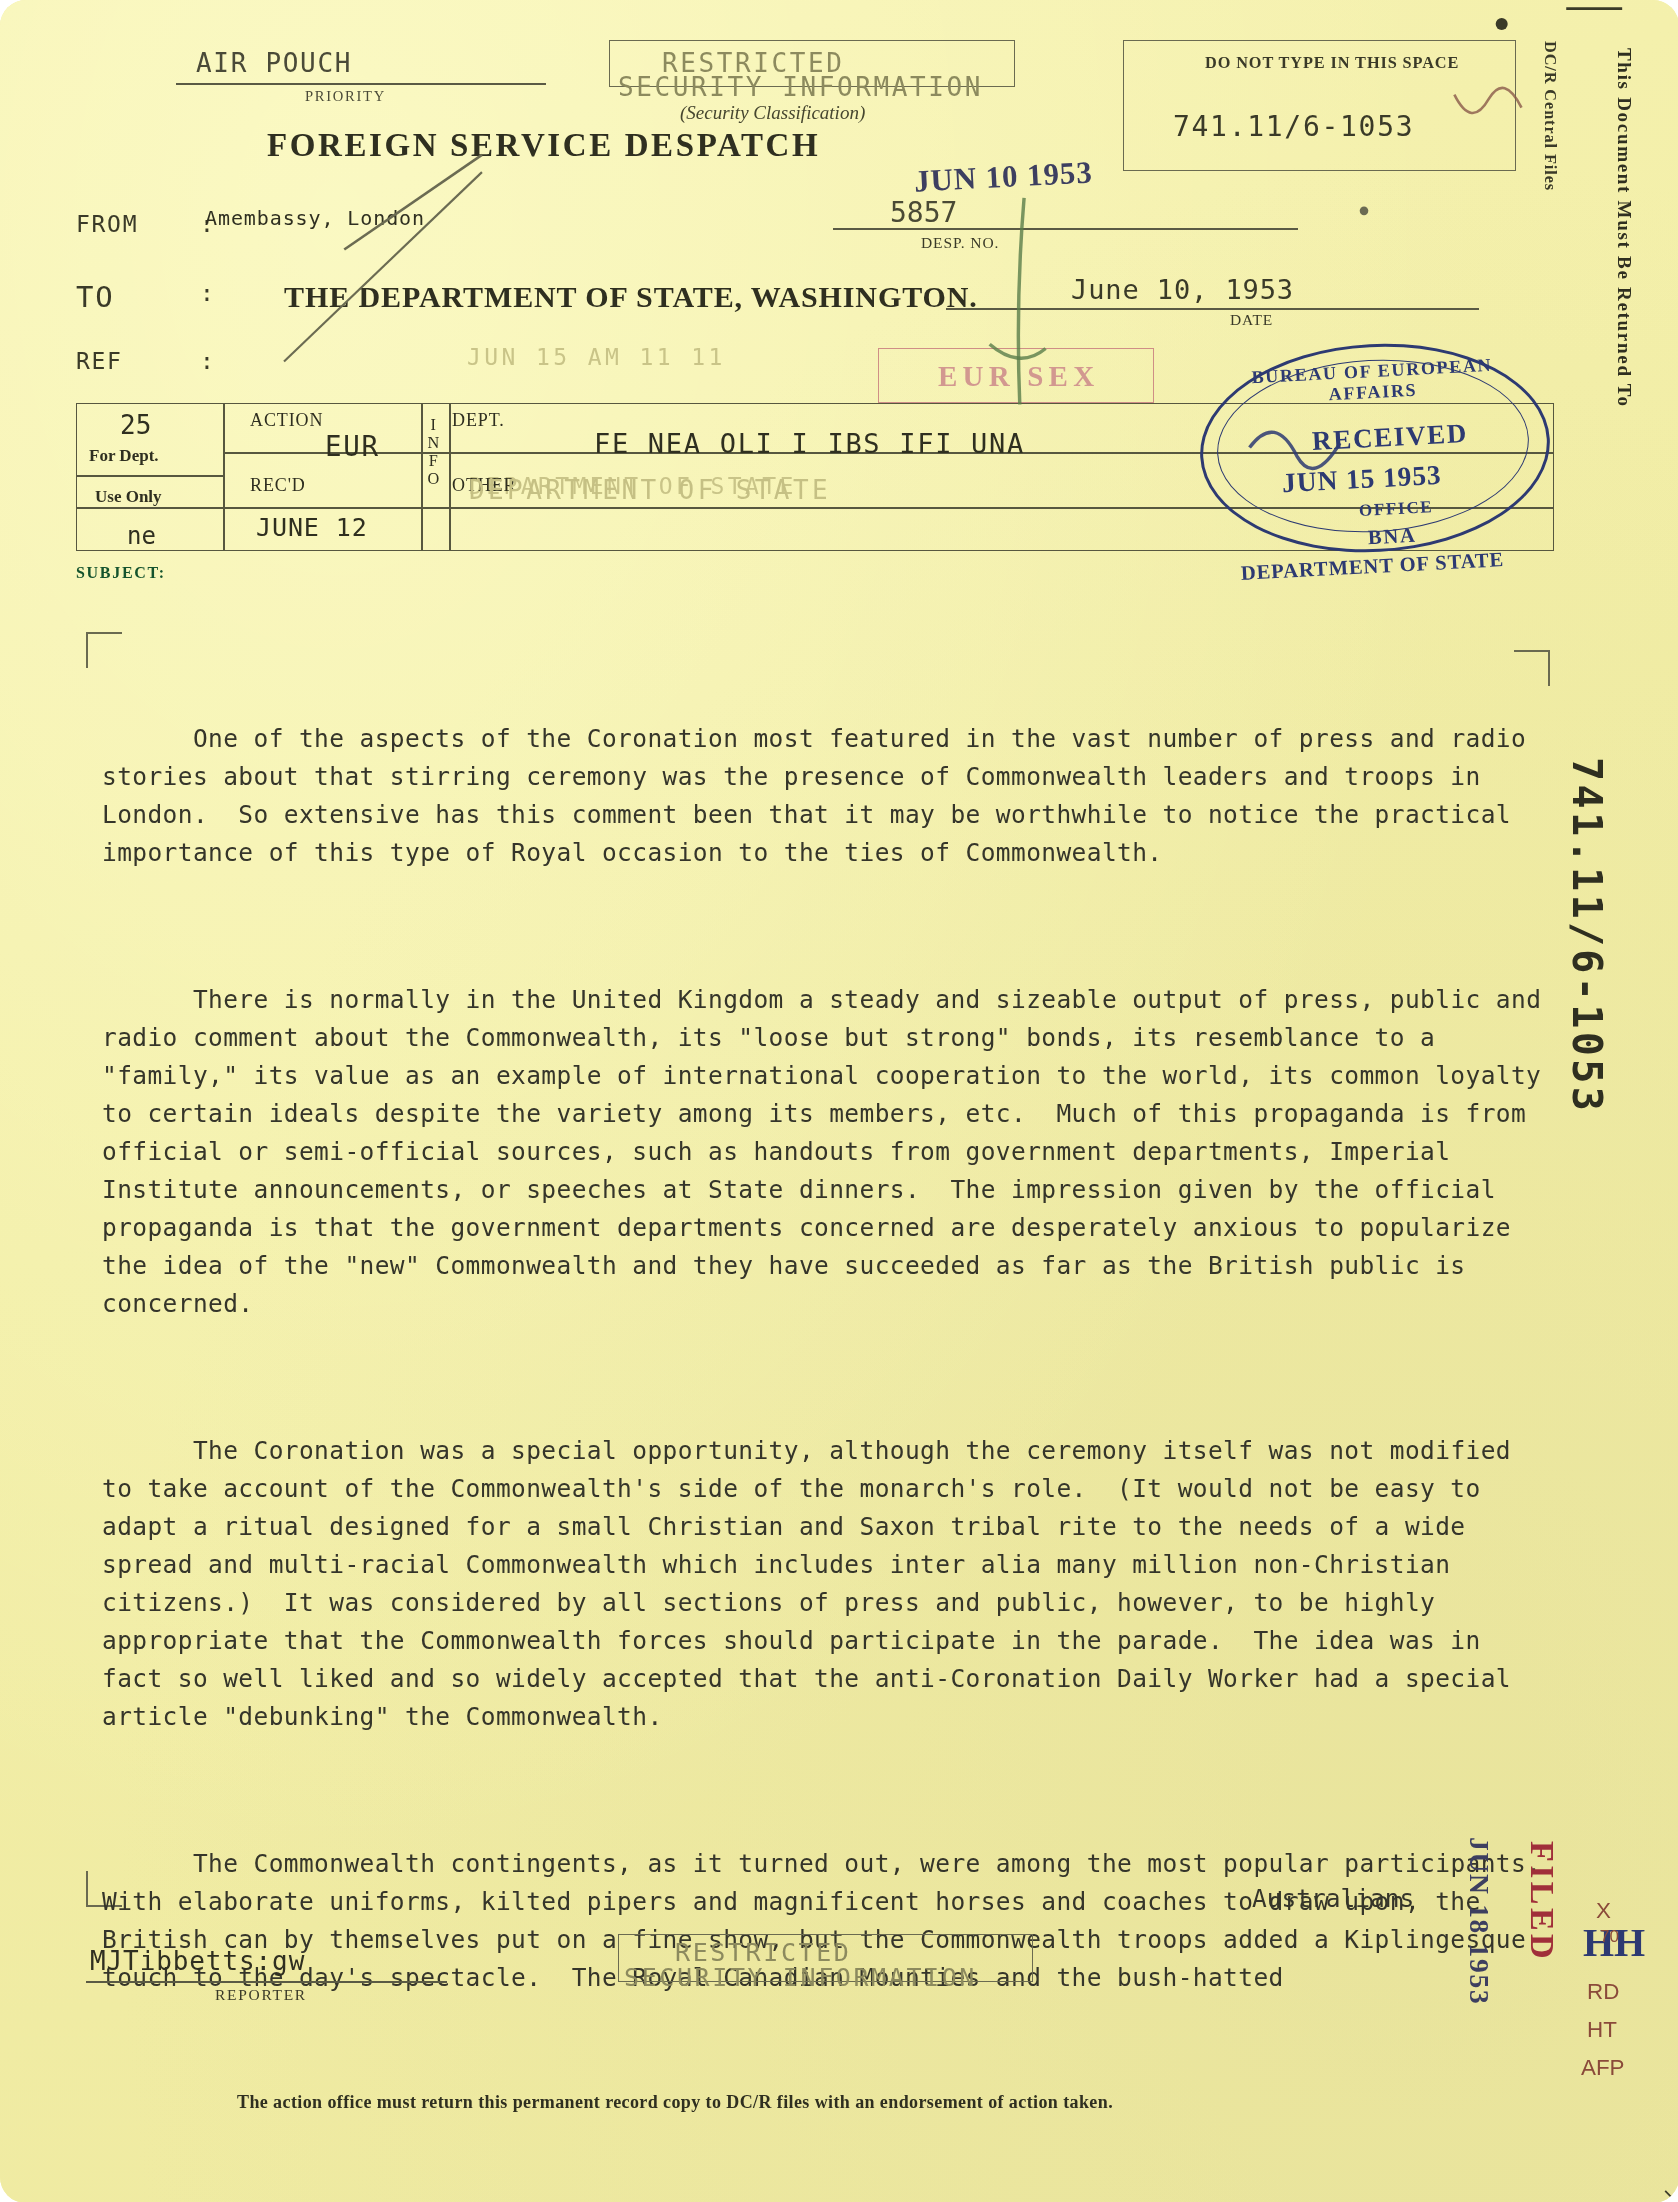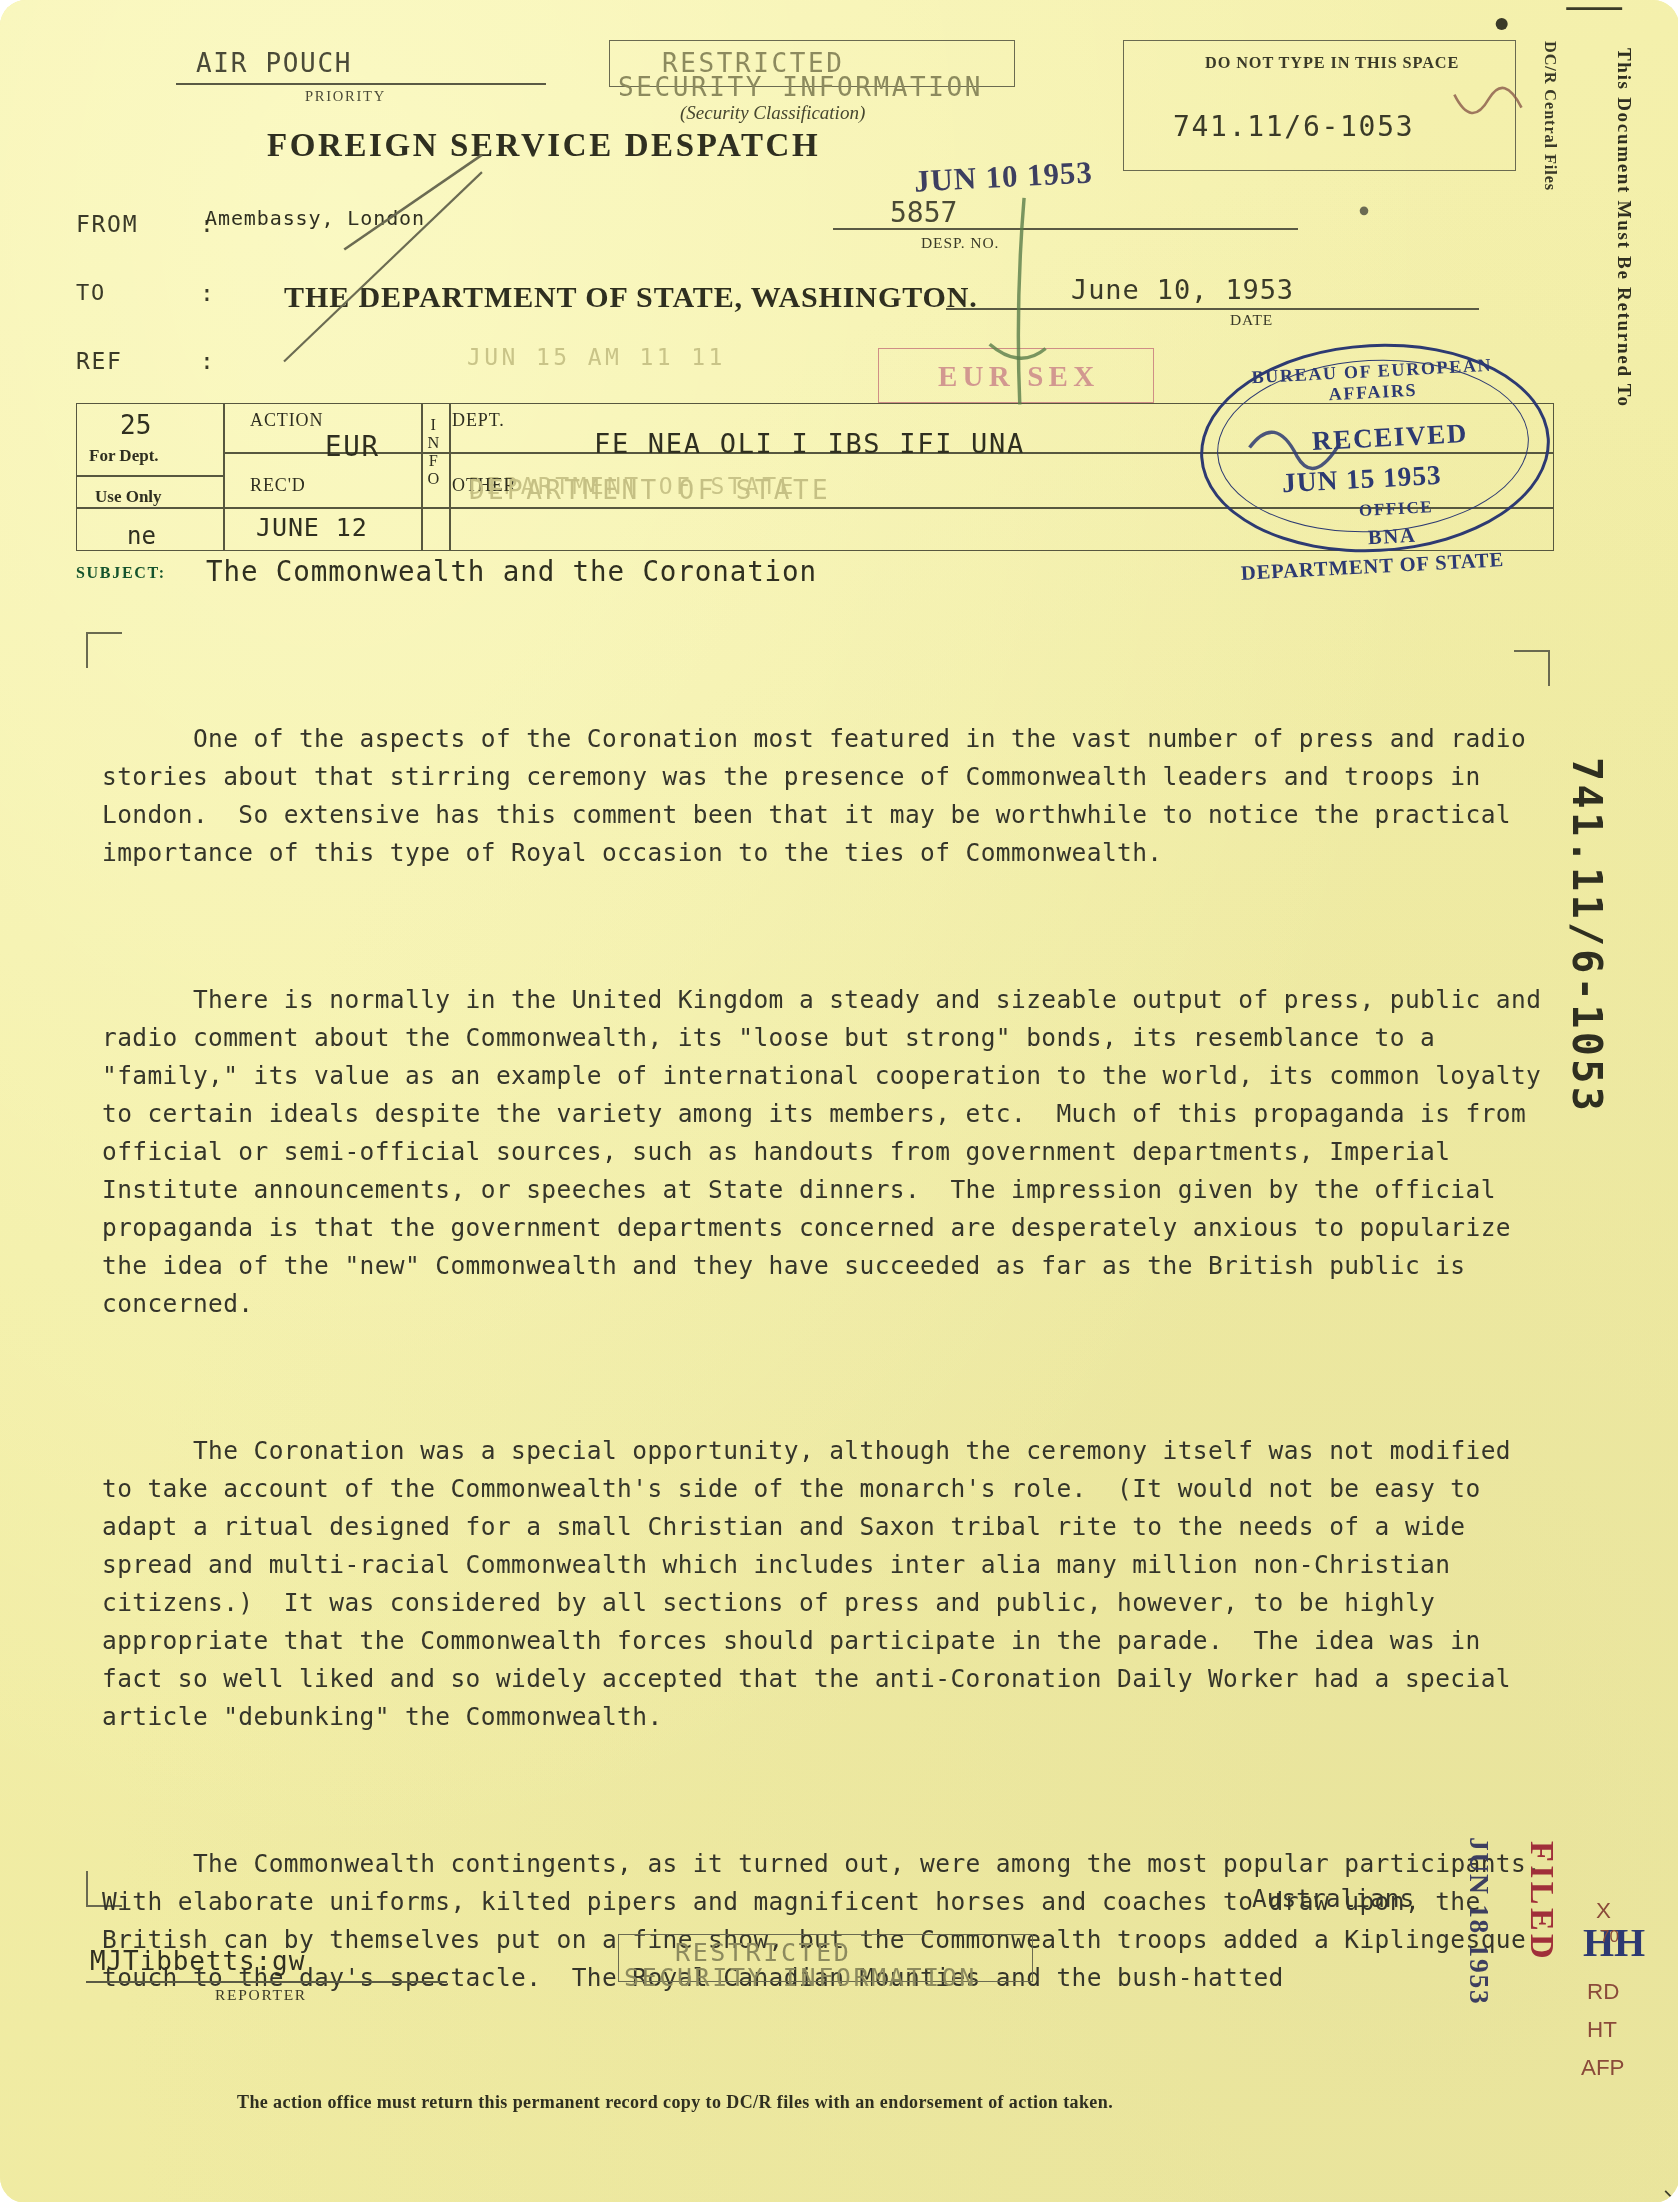--- a/index.html
+++ b/index.html
@@ -115,21 +115,21 @@
     font-size: 19px;
     letter-spacing: 1.7px;
     color: #2f2f20;
     writing-mode: vertical-rl;
     font-weight: bold;
   }
 
   
   #lbl-from { left: 76px; top: 211px; font-size: 23px; letter-spacing:1.7px; color:#3a3a28;}
   #val-from { left: 205px; top: 206px; font-size: 20px; letter-spacing:0.9px; color:#2f2f20;}
-  #lbl-to { left: 76px; top: 280px; font-size: 22px; letter-spacing:1.7px; color:#3a3a28;}
+  #lbl-to { left: 76px; top: 280px; font-size: 29px; letter-spacing:1.7px; color:#3a3a28;}
   #val-to { left: 284px; top: 280px; font-size: 30px; letter-spacing:0.9px; font-weight:bold; color:#2f2f20;}
   #lbl-ref { left: 76px; top: 348px; font-size: 23px; letter-spacing:1.7px; color:#3a3a28;}
   #colon-from { left: 200px; top: 211px; font-size:23px; color:#3a3a28;}
   #colon-to { left: 200px; top: 280px; font-size:23px; color:#3a3a28;}
   #colon-ref { left: 200px; top: 348px; font-size:23px; color:#3a3a28;}
 
   #desp-rule {
     left: 833px; top: 228px;
     width: 465px; height: 1.7px;
     background: #5a5a44;
@@ -463,21 +463,20 @@
   <div class="abs" id="received-stamp"></div>
   <div class="abs" id="received-stamp-inner"></div>
   <div class="abs serif" id="stamp-top-text">BUREAU OF EUROPEAN AFFAIRS</div>
   <div class="abs serif" id="stamp-received">RECEIVED</div>
   <div class="abs serif" id="stamp-date">JUN 15 1953</div>
   <div class="abs serif" id="stamp-office">OFFICE</div>
   <div class="abs serif" id="stamp-bna">BNA</div>
   <div class="abs serif" id="stamp-bottom-text">DEPARTMENT OF STATE</div>
 
   <div class="abs serif" id="lbl-subject">SUBJECT:</div>
-  <div class="abs mono" id="val-subject">The Commonwealth and the Coronation</div>
 
   <div class="abs" id="body-bracket-tl"></div>
   <div class="abs" id="body-bracket-tr"></div>
   <div class="abs" id="body-bracket-bl"></div>
 
   <div class="abs mono" id="body-text">
     <div class="para">      One of the aspects of the Coronation most featured in the vast number of press and radio stories about that stirring ceremony was the presence of Commonwealth leaders and troops in London.  So extensive has this comment been that it may be worthwhile to notice the practical importance of this type of Royal occasion to the ties of Commonwealth.</div>
     <div class="para">      There is normally in the United Kingdom a steady and sizeable output of press, public and radio comment about the Commonwealth, its "loose but strong" bonds, its resemblance to a "family," its value as an example of international cooperation to the world, its common loyalty to certain ideals despite the variety among its members, etc.  Much of this propaganda is from official or semi-official sources, such as handouts from government departments, Imperial Institute announcements, or speeches at State dinners.  The impression given by the official propaganda is that the government departments concerned are desperately anxious to popularize the idea of the "new" Commonwealth and they have succeeded as far as the British public is concerned.</div>
     <div class="para">      The Coronation was a special opportunity, although the ceremony itself was not modified to take account of the Commonwealth's side of the monarch's role.  (It would not be easy to adapt a ritual designed for a small Christian and Saxon tribal rite to the needs of a wide spread and multi-racial Commonwealth which includes inter alia many million non-Christian citizens.)  It was considered by all sections of press and public, however, to be highly appropriate that the Commonwealth forces should participate in the parade.  The idea was in fact so well liked and so widely accepted that the anti-Coronation Daily Worker had a special article "debunking" the Commonwealth.</div>
     <div class="para">      The Commonwealth contingents, as it turned out, were among the most popular participants.  With elaborate uniforms, kilted pipers and magnificent horses and coaches to draw upon, the British can by themselves put on a fine show, but the Commonwealth troops added a Kiplingesque touch to the day's spectacle.  The Royal Canadian Mounties and the bush-hatted</div>

